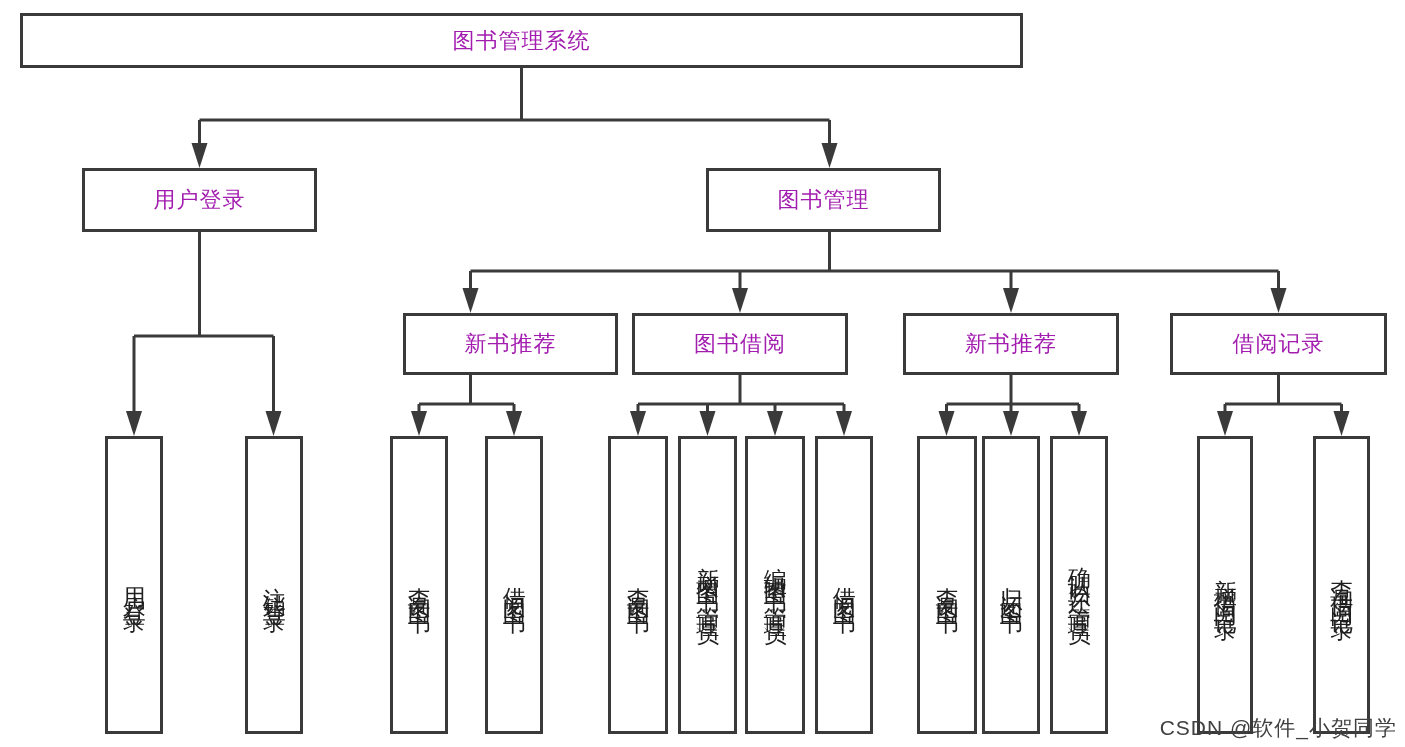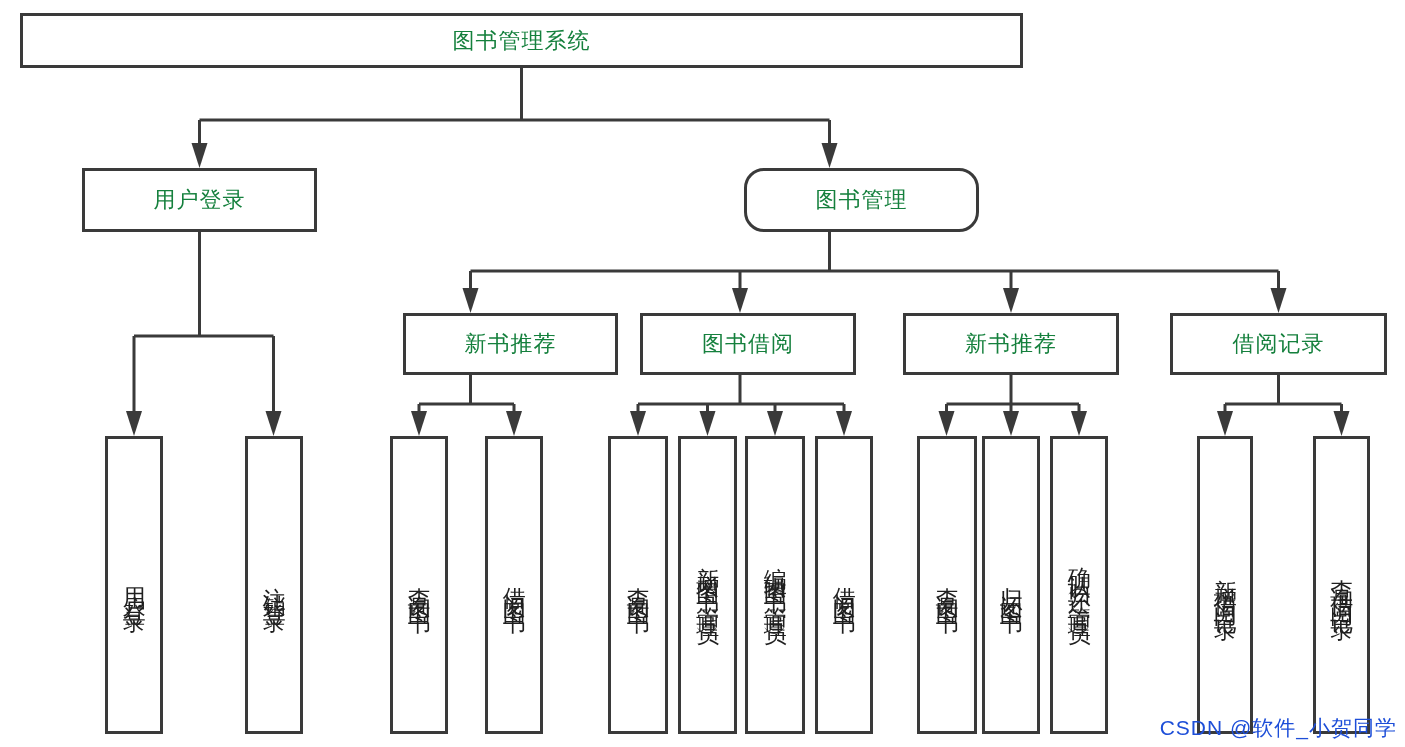--- a/index.html
+++ b/index.html
@@ -20,36 +20,36 @@
   .box {
     position: absolute;
     box-sizing: border-box;
     background: #ffffff;
     border: 3px solid #3a3a3a;
     display: flex;
     align-items: center;
     justify-content: center;
     z-index: 2;
   }
-  .hbox { font-size: 22px; color: #15803d; letter-spacing: 1px; }
+  .hbox { font-size: 22px; color: #a21caf; letter-spacing: 1px; }
   .vbox .vtext {
     writing-mode: vertical-rl;
     text-orientation: mixed;
     font-size: 23px;
     letter-spacing: 8px;
     line-height: 1.1;
     color: #1f1f1f;
     white-space: nowrap;
   }
   
   .n-root   { left: 20px;  top: 13px;  width: 1003px; height: 55px; }
   .n-login  { left: 82px;  top: 168px; width: 235px;  height: 64px; }
-  .n-mgmt   { left: 744px; top: 168px; width: 235px;  height: 64px; border-radius: 20px; }
+  .n-mgmt   { left: 706px; top: 168px; width: 235px;  height: 64px; }
   .n-rec    { left: 363px; top: 313px; width: 215px;  height: 62px; margin-left: 40px; }
-  .n-borrow { left: 632px; top: 313px; width: 216px;  height: 62px; margin-left: 8px; }
+  .n-borrow { left: 632px; top: 313px; width: 216px;  height: 62px; }
   .n-cur    { left: 903px; top: 313px; width: 216px;  height: 62px; }
   .n-rec2   { left: 1170px;top: 313px; width: 217px;  height: 62px; }
   .leaf { top: 436px; height: 298px; }
   .l-g1c1 { left: 105px;  width: 58px; }
   .l-g1c2 { left: 245px;  width: 58px; }
   .l-g2c1 { left: 390px;  width: 58px; }
   .l-g2c2 { left: 485px;  width: 58px; }
   .l-g3c1 { left: 608px;  width: 60px; }
   .l-g3c2 { left: 678px;  width: 59px; }
   .l-g3c3 { left: 745px;  width: 60px; }
@@ -57,21 +57,21 @@
   .l-g4c1 { left: 917px;  width: 60px; }
   .l-g4c2 { left: 982px;  width: 58px; }
   .l-g4c3 { left: 1050px; width: 58px; }
   .l-g5c1 { left: 1197px; width: 56px; }
   .l-g5c2 { left: 1313px; width: 57px; }
   .watermark {
     position: absolute;
     right: 8px;
     bottom: 5px;
     font-size: 21px;
-    color: #1d4ed8;
+    color: #404040;
     z-index: 5;
     letter-spacing: 1px;
   }
 </style>
 </head>
 <body>
 
 <div class="canvas">
 
   <svg class="connectors" viewBox="0 0 1405 747" xmlns="http://www.w3.org/2000/svg">

